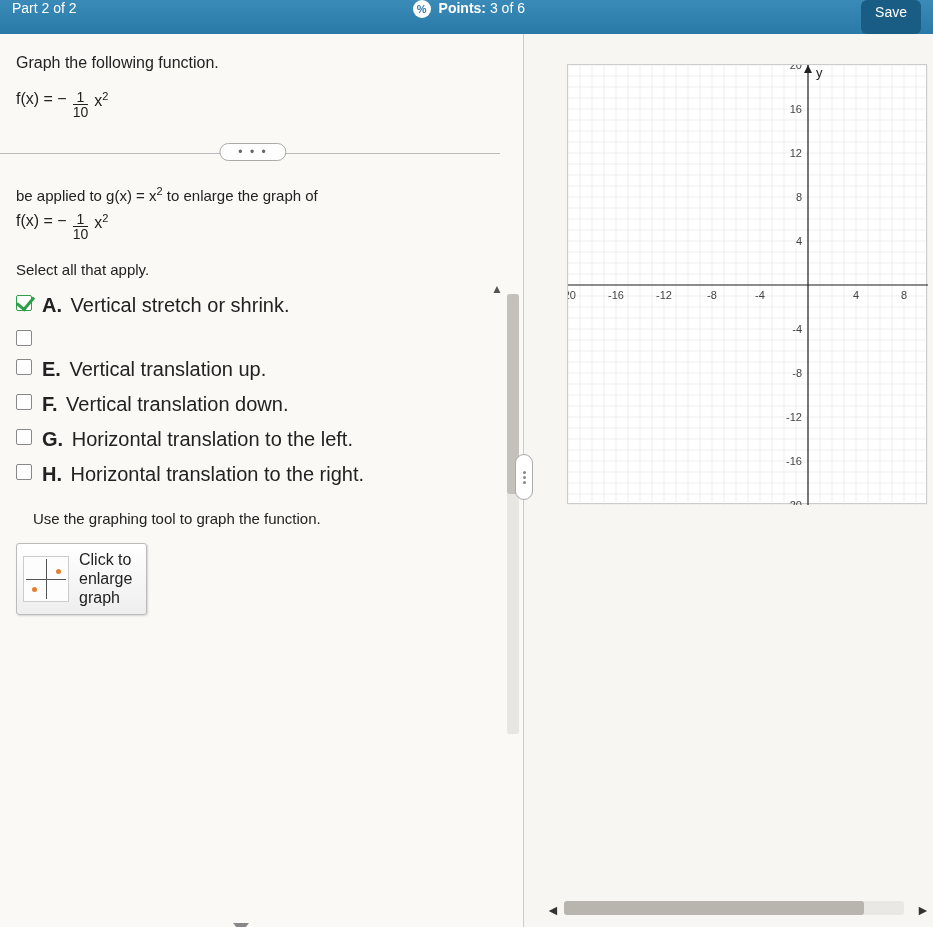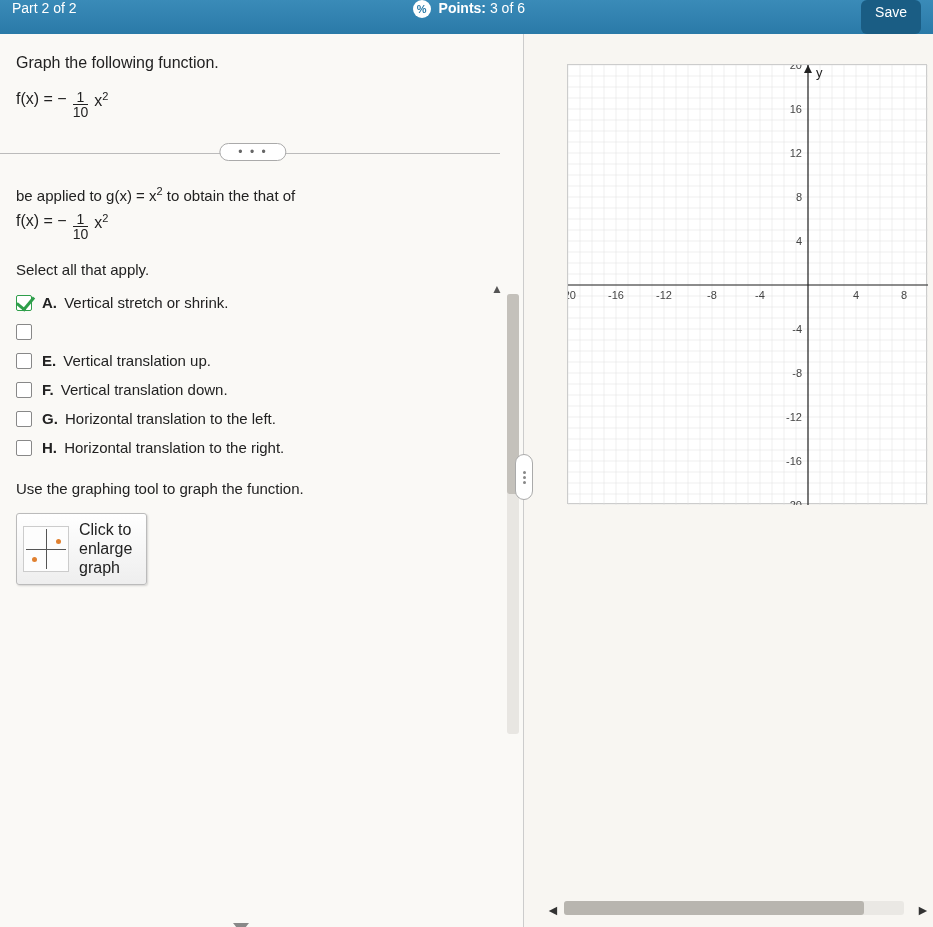--- a/index.html
+++ b/index.html
@@ -52,34 +52,34 @@
 .dots-pill {
   position:absolute; left:50%; top:4px; transform:translateX(-50%);
   background:#fff; border:1px solid #aaa; border-radius:10px;
   padding:1px 18px; font-size:12px; letter-spacing:2px; color:#666;
   cursor:pointer;
 }
 .subtext { font-size:15px; line-height:1.6; }
 .scroll-up { position:absolute; right:20px; top:248px; color:#555; font-size:12px; cursor:pointer;}
 .select-label { margin:16px 0 10px; }
 .options { list-style:none; }
-.options li { display:flex; align-items:flex-start; gap:10px; padding:6px 0; font-size:15px;}
+.options li { display:flex; align-items:flex-start; gap:10px; padding:6px 0; font-size:20px;}
 .chk {
   width:16px; height:16px; border:1.5px solid #888; border-radius:2px;
   display:inline-block; position:relative; flex-shrink:0; margin-top:1px;
   cursor:pointer; background:#fff;
 }
 .chk.checked { border-color:#2e9e4a; }
 .chk.checked::after {
   content:""; position:absolute; left:3px; top:-3px;
   width:8px; height:14px; border:solid #2e9e4a;
   border-width:0 3px 3px 0; transform:rotate(40deg);
 }
 .opt-letter { font-weight:bold; margin-right:3px;}
-.graph-instr { margin:18px 0 16px; }
+.graph-instr { margin:18px 17px 16px; }
 .enlarge-btn {
   display:inline-flex; align-items:center; gap:10px;
   border:1px solid #bbb; background:linear-gradient(#fff,#eee);
   padding:6px 14px 6px 6px; border-radius:3px; cursor:pointer;
   box-shadow:1px 1px 2px rgba(0,0,0,0.15);
 }
 .mini-axes {
   width:46px; height:46px; border:1px solid #ccc; position:relative; background:#fdfdfd;
 }
 .mini-axes::before, .mini-axes::after {
@@ -140,21 +140,21 @@
         <span class="den">10</span>
       </span>
       <span><span>x</span><sup>2</sup></span>
     </div>
 
     <div class="divider-row">
       <div class="dots-pill">• • •</div>
     </div>
 
     <div class="subtext">
-      <span>be applied to g(x) = x</span><sup>2</sup><span> to obtain the that of</span>
+      <span>be applied to g(x) = x</span><sup>2</sup><span> to enlarge the graph of</span>
     </div>
     <div class="formula" style="margin-top:4px;">
       <span>f(x) = −</span>
       <span class="frac">
         <span class="num">1</span>
         <span class="den">10</span>
       </span>
       <span><span>x</span><sup>2</sup></span>
     </div>
 

